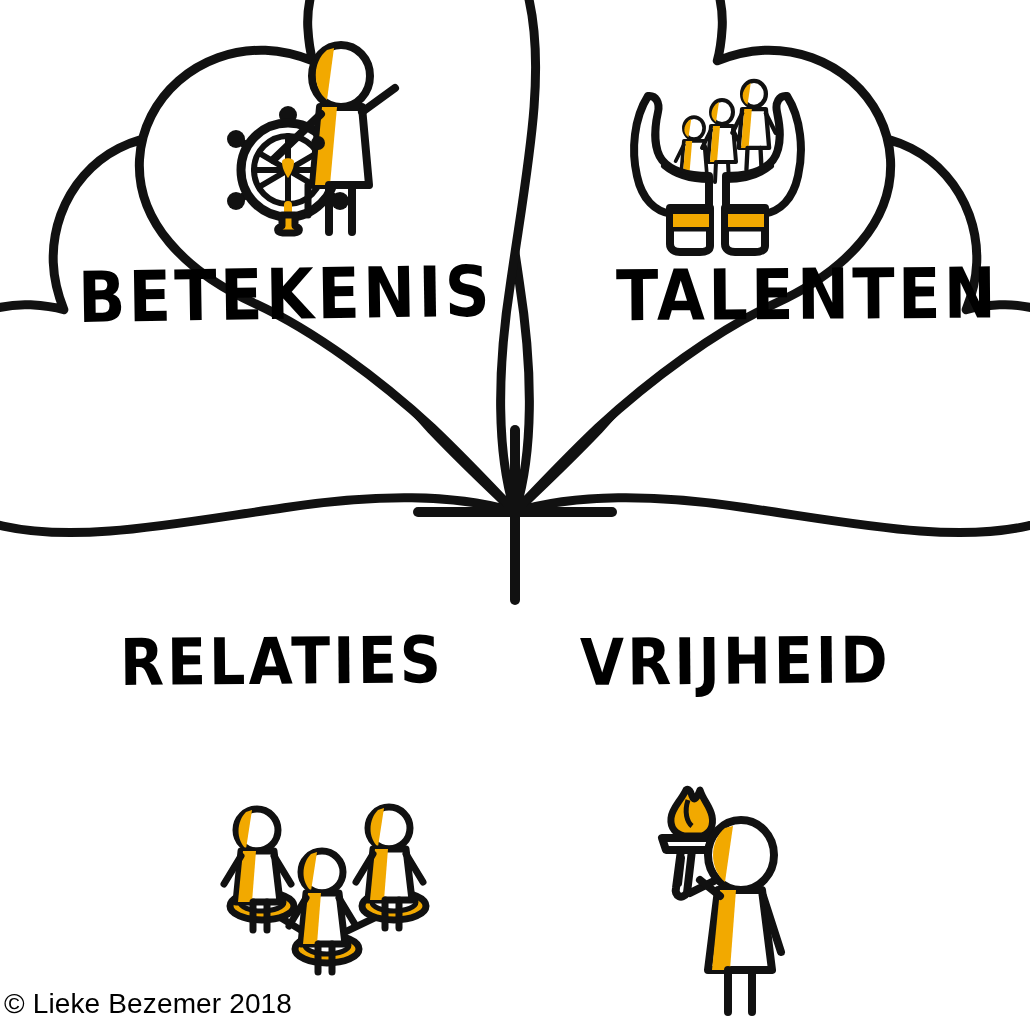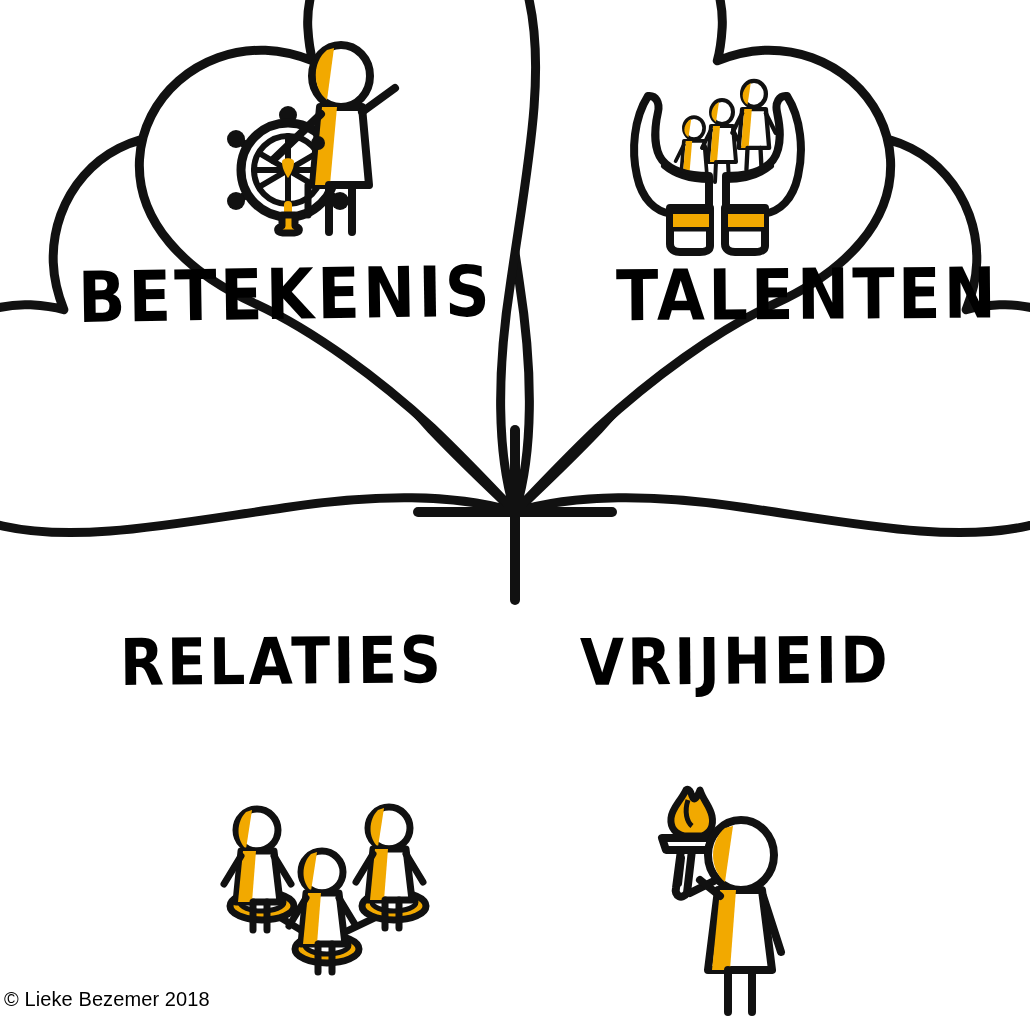--- a/index.html
+++ b/index.html
@@ -59,21 +59,21 @@
     left: 580px;
     top: 628px;
     font-size: 57px;
     transform: rotate(-0.5deg) scaleY(1.13);
   }
   #copyright {
     position: absolute;
     left: 4px;
     top: 988px;
     font-family: "Liberation Sans", sans-serif;
-    font-size: 20px;
+    font-size: 28px;
     font-weight: 400;
     color: #000000;
     white-space: nowrap;
     letter-spacing: 0.005em;
   }
 </style>
 </head>
 <body>
 
 <div id="canvas">

